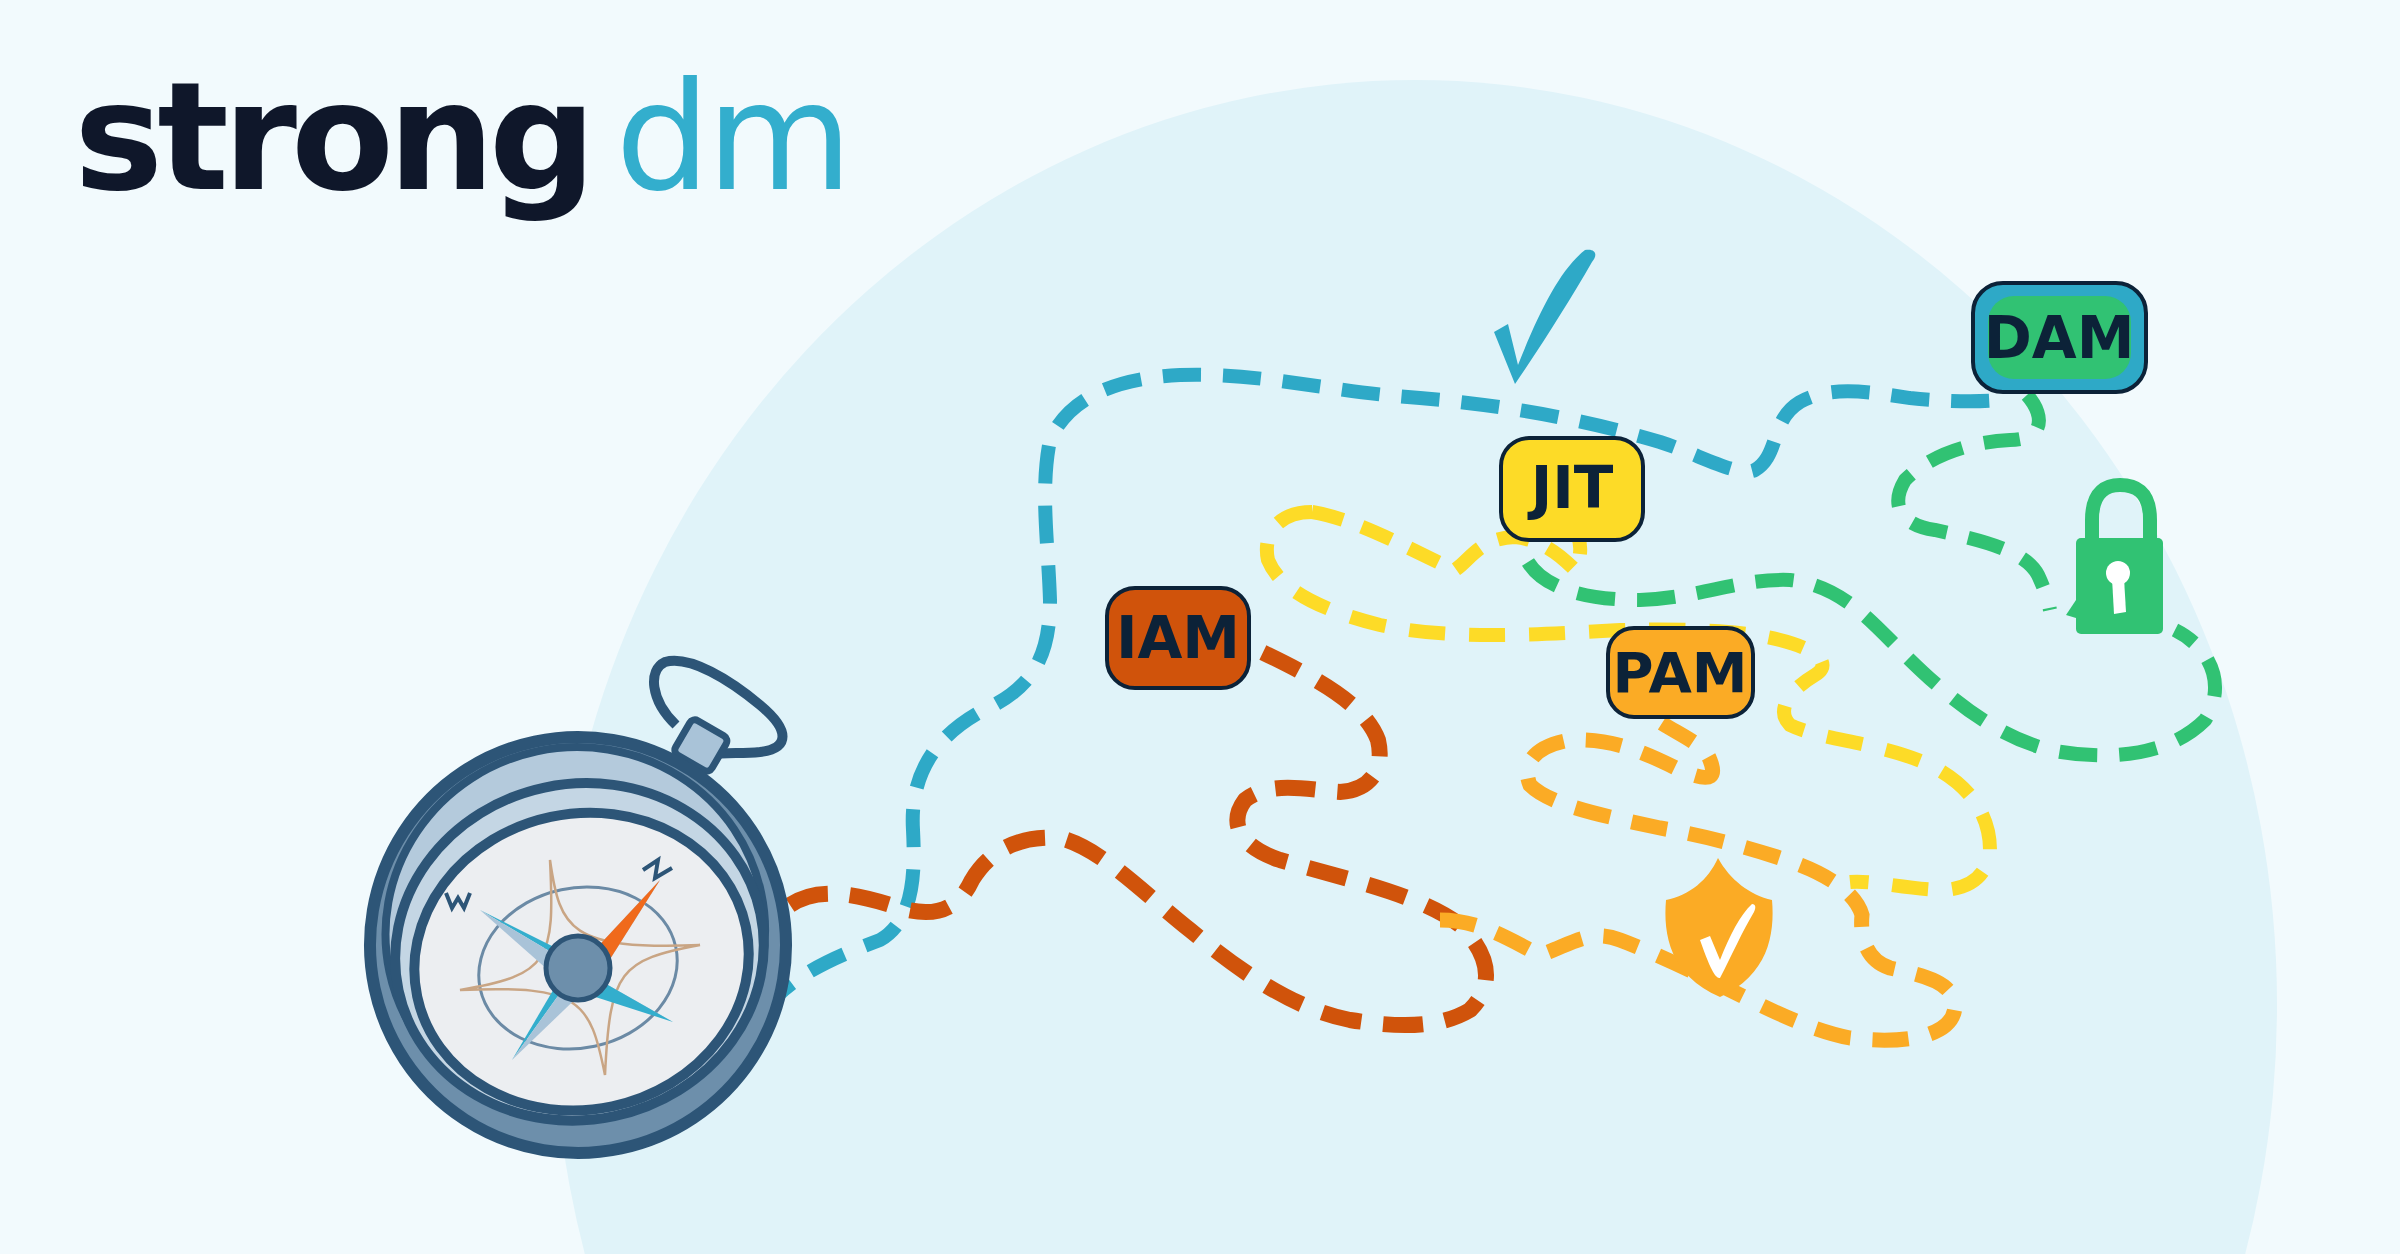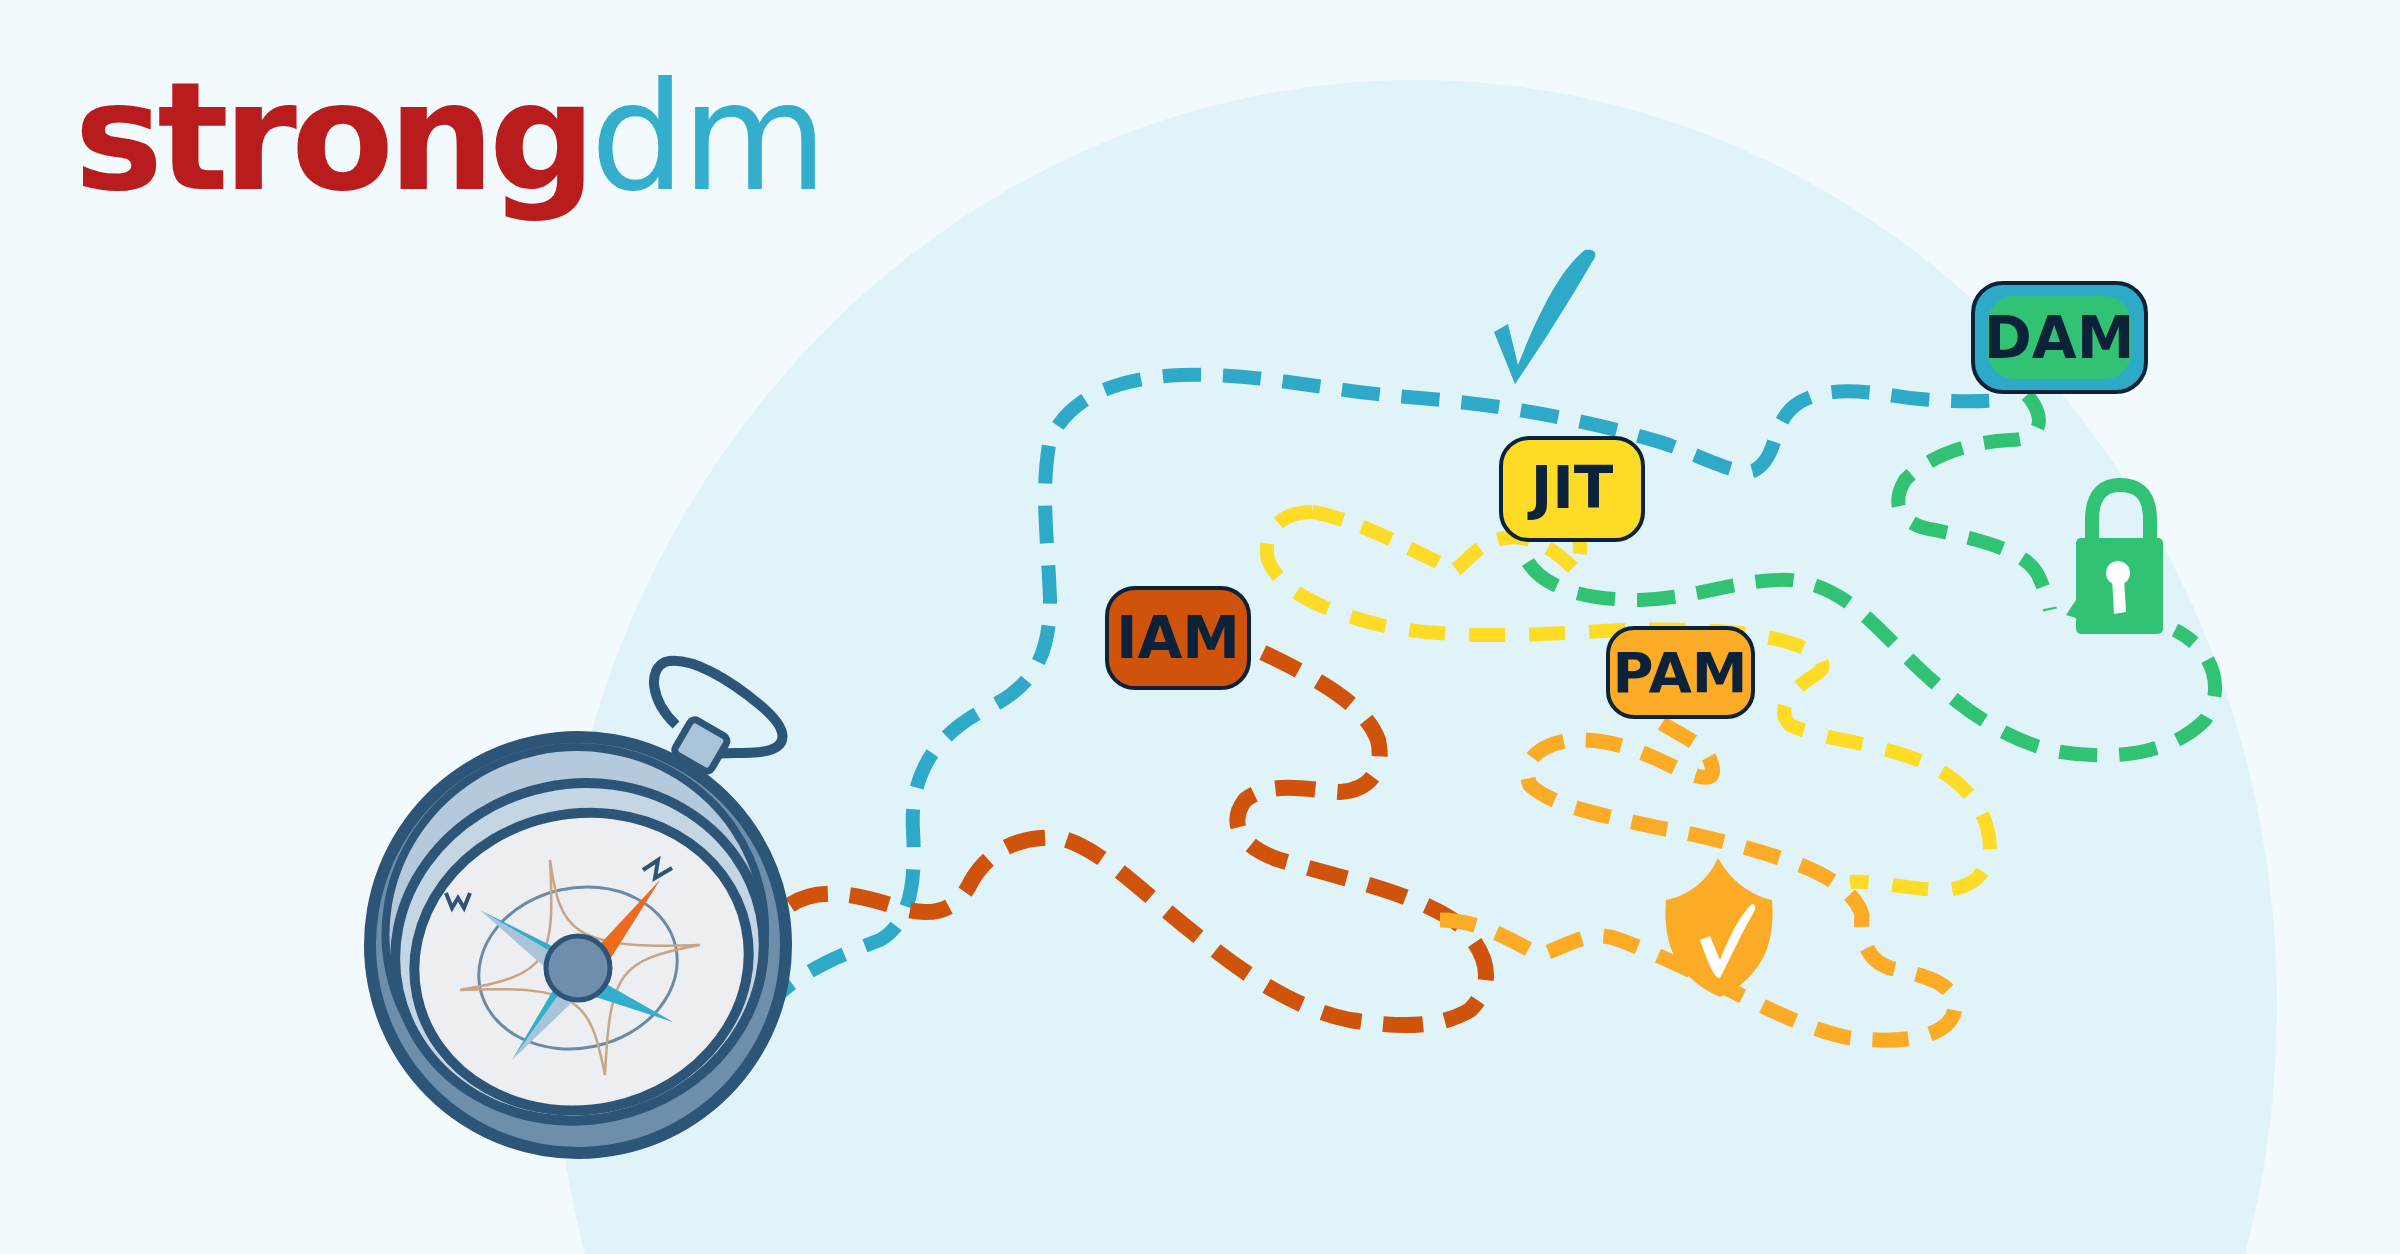--- a/index.html
+++ b/index.html
@@ -7,22 +7,22 @@
     width:2400px; height:1254px; overflow:hidden; position:relative;
     background:#f2fafd;
     font-family:"DejaVu Sans", sans-serif;
   }
   .logo {
     position:absolute; left:74px; top:62px;
     font-family:"DejaVu Sans", sans-serif;
     font-size:150px; line-height:1; letter-spacing:-6px;
     font-weight:bold;
   }
-  .logo .strong { color:#b91c1c; }
-  .logo .dm { color:#33aecd; font-weight:normal; letter-spacing:-4px; }
+  .logo .strong { color:#0f172a; }
+  .logo .dm { color:#33aecd; font-weight:normal; letter-spacing:-4px;margin-left:25px; }
   svg.scene { position:absolute; left:0; top:0; }
   .badge-text {
     font-family:"DejaVu Sans", sans-serif; font-weight:bold;
     fill:#0c2238;
   }
 </style>
 </head>
 <body>
 
 <div class="logo">

